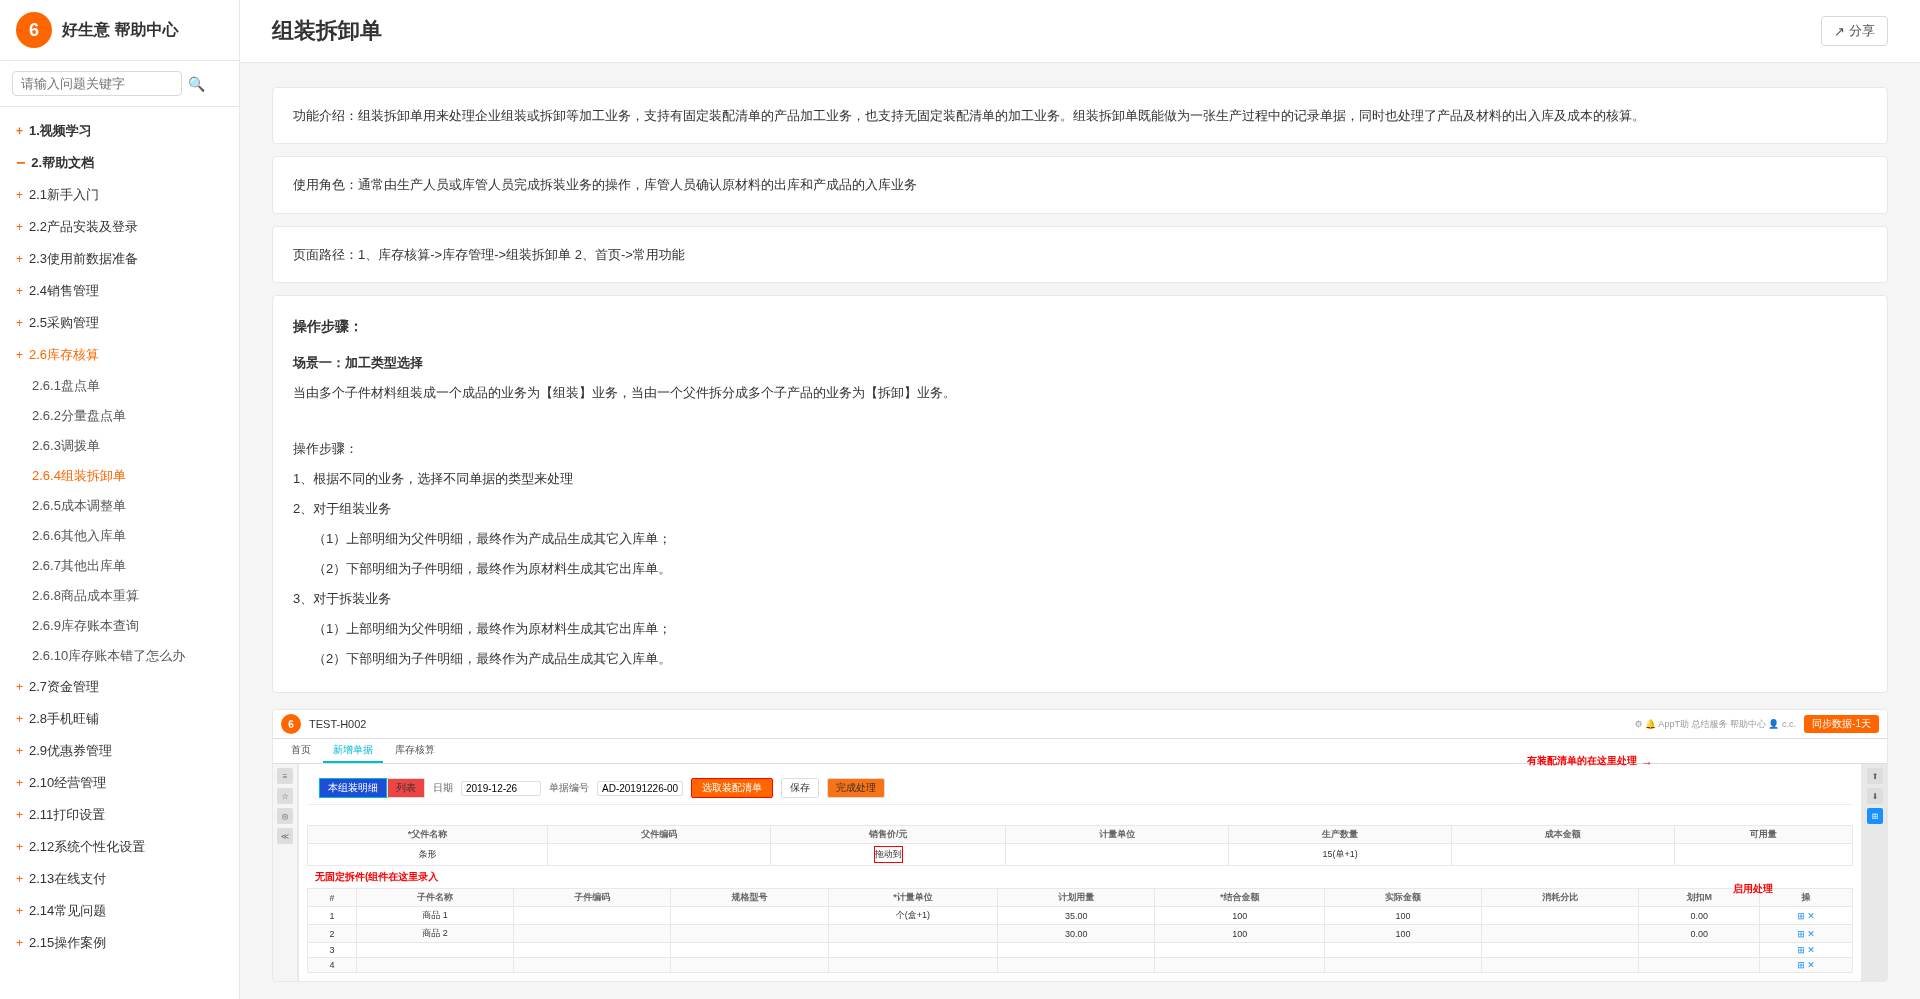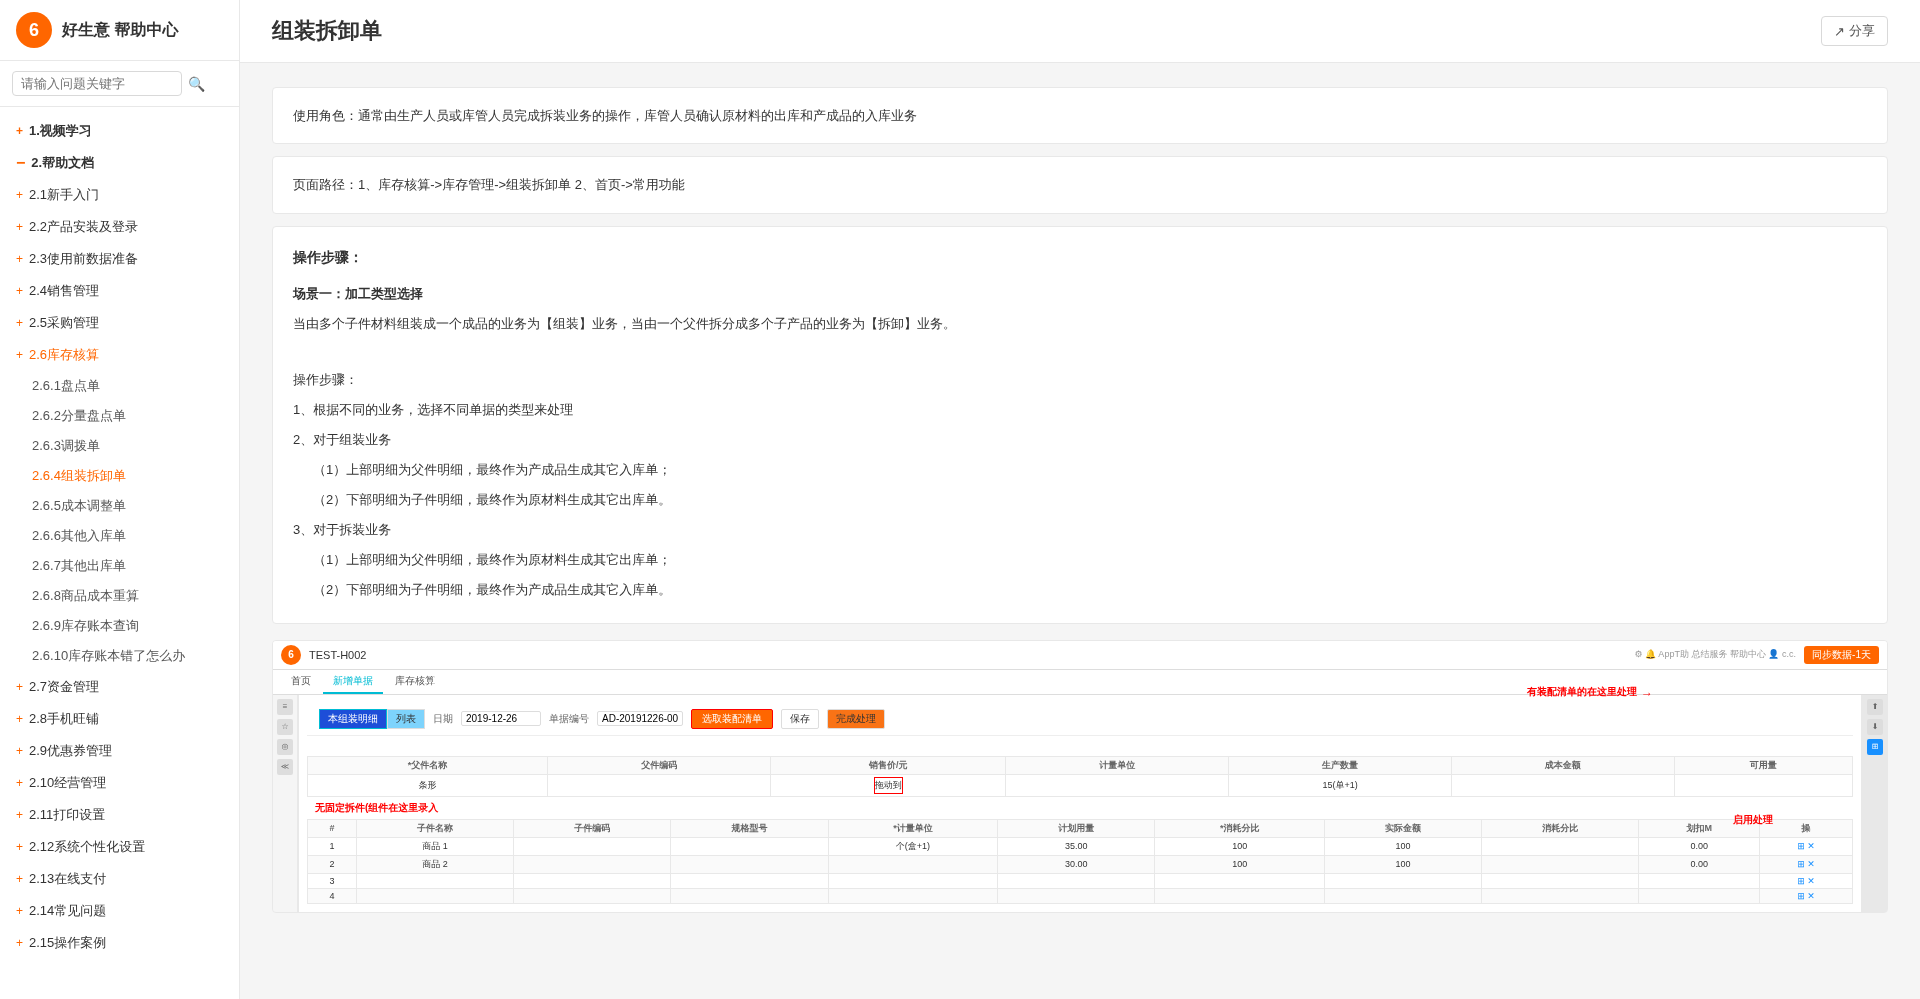--- a/index.html
+++ b/index.html
@@ -192,21 +192,21 @@
     .mock-toolbar {
       background: #fff;
       padding: 6px 12px;
       display: flex;
       align-items: center;
       gap: 8px;
       border-bottom: 1px solid #eee;
       flex-wrap: wrap;
     }
     .mock-toolbar .mock-type-tabs { display: flex; gap: 0; }
-    .mock-toolbar .mock-type-tab { border: 1px solid #ddd; padding: 2px 8px; font-size: 10px; cursor: pointer; background: #7dd3fc; }
+    .mock-toolbar .mock-type-tab { border: 1px solid #ddd; padding: 2px 8px; font-size: 10px; cursor: pointer; background: #ef4444; }
     .mock-toolbar .mock-type-tab.active { background: #1d4ed8; color: #fff; border-color: #00bcd4; }
     .mock-left-icons {
       display: flex;
       flex-direction: column;
       gap: 4px;
       padding: 4px;
       background: #f5f5f5;
       min-width: 20px;
     }
     .mock-icon-btn { width: 16px; height: 16px; background: #ddd; border-radius: 2px; display:flex;align-items:center;justify-content:center;font-size:8px;color:#666; }
@@ -281,20 +281,23 @@
   <div class="main-header">
     <span class="page-title-text">组装拆卸单</span>
     <button class="share-btn">
       <span class="share-icon">↗</span>
       <span>分享</span>
     </button>
   </div>
 
   <div class="main-content">
 
+    <div class="info-block">
+      <span>功能介绍：组装拆卸单用来处理企业组装或拆卸等加工业务，支持有固定装配清单的产品加工业务，也支持无固定装配清单的加工业务。组装拆卸单既能做为一张生产过程中的记录单据，同时也处理了产品及材料的出入库及成本的核算。</span>
+    </div>
 
     <div class="info-block">
       <span>使用角色：通常由生产人员或库管人员完成拆装业务的操作，库管人员确认原材料的出库和产成品的入库业务</span>
     </div>
 
     <div class="info-block">
       <span>页面路径：1、库存核算-&gt;库存管理-&gt;组装拆卸单 2、首页-&gt;常用功能</span>
     </div>
 
     <div class="info-block step-block">
@@ -397,21 +400,21 @@
             <div>
               <table class="mock-table">
                 <thead>
                   <tr>
                     <th>#</th>
                     <th>子件名称</th>
                     <th>子件编码</th>
                     <th>规格型号</th>
                     <th>*计量单位</th>
                     <th>计划用量</th>
-                    <th>*消耗分比</th>
+                    <th>*结合金额</th>
                     <th>实际金额</th>
                     <th>消耗分比</th>
                     <th>划扣M</th>
                     <th>操</th>
                   </tr>
                 </thead>
                 <tbody id="lower-table-body">
                 <tr>
                       <td>1</td>
                       <td>商品 1</td>

